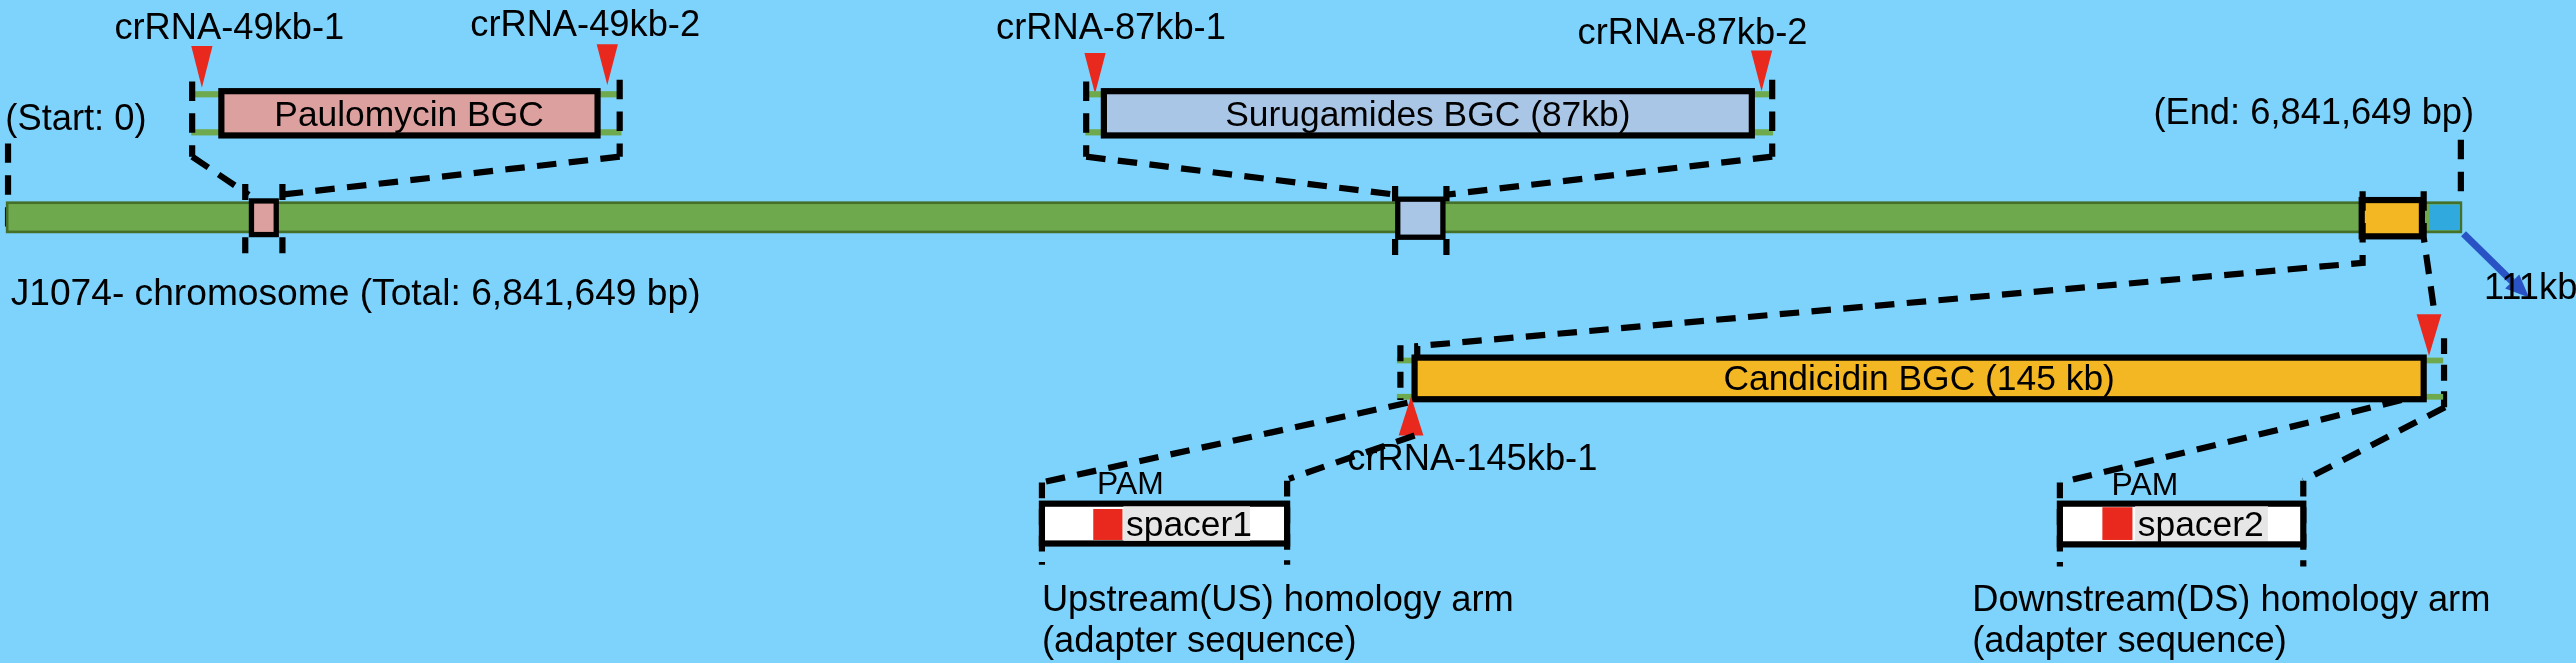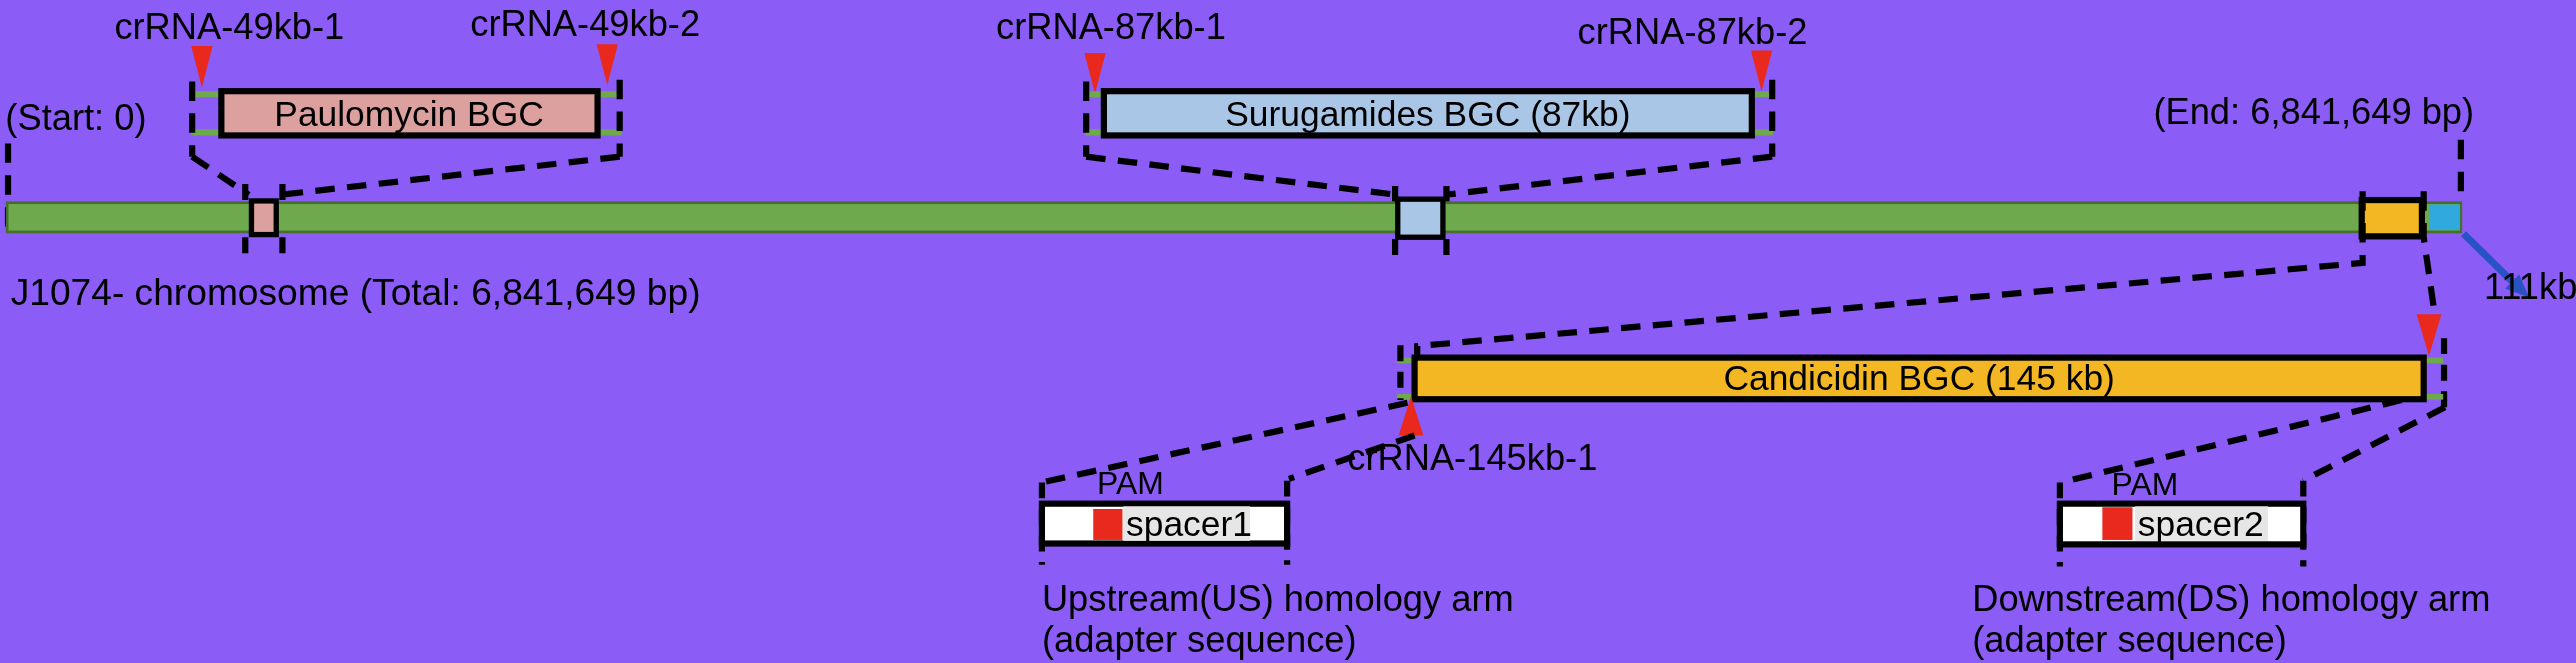--- a/index.html
+++ b/index.html
@@ -1,16 +1,16 @@
 <!DOCTYPE html>
 <html style="font-size:14px"><head>
 <meta charset="utf-8">
 <style>
   html,body{margin:0;padding:0;background:#ffffff;}
-  .figure-wrap{width:2576px;height:663px;position:relative;background:#8b5cf6;overflow:hidden;}
+  .figure-wrap{width:2576px;height:663px;position:relative;background:#7dd3fc;overflow:hidden;}
   svg{display:block;}
   text{font-family:"Liberation Sans","DejaVu Sans",sans-serif;fill:#000000;}
   .lbl{font-size:41px;}
   .boxlbl{font-size:40px;}
   .small{font-size:36px;}
   .dash{stroke:#000000;stroke-width:7;fill:none;stroke-dasharray:22 14;}
   .dashthin{stroke:#000000;stroke-width:7;fill:none;stroke-dasharray:18 12;}
 </style>
 </head>
 <body>

